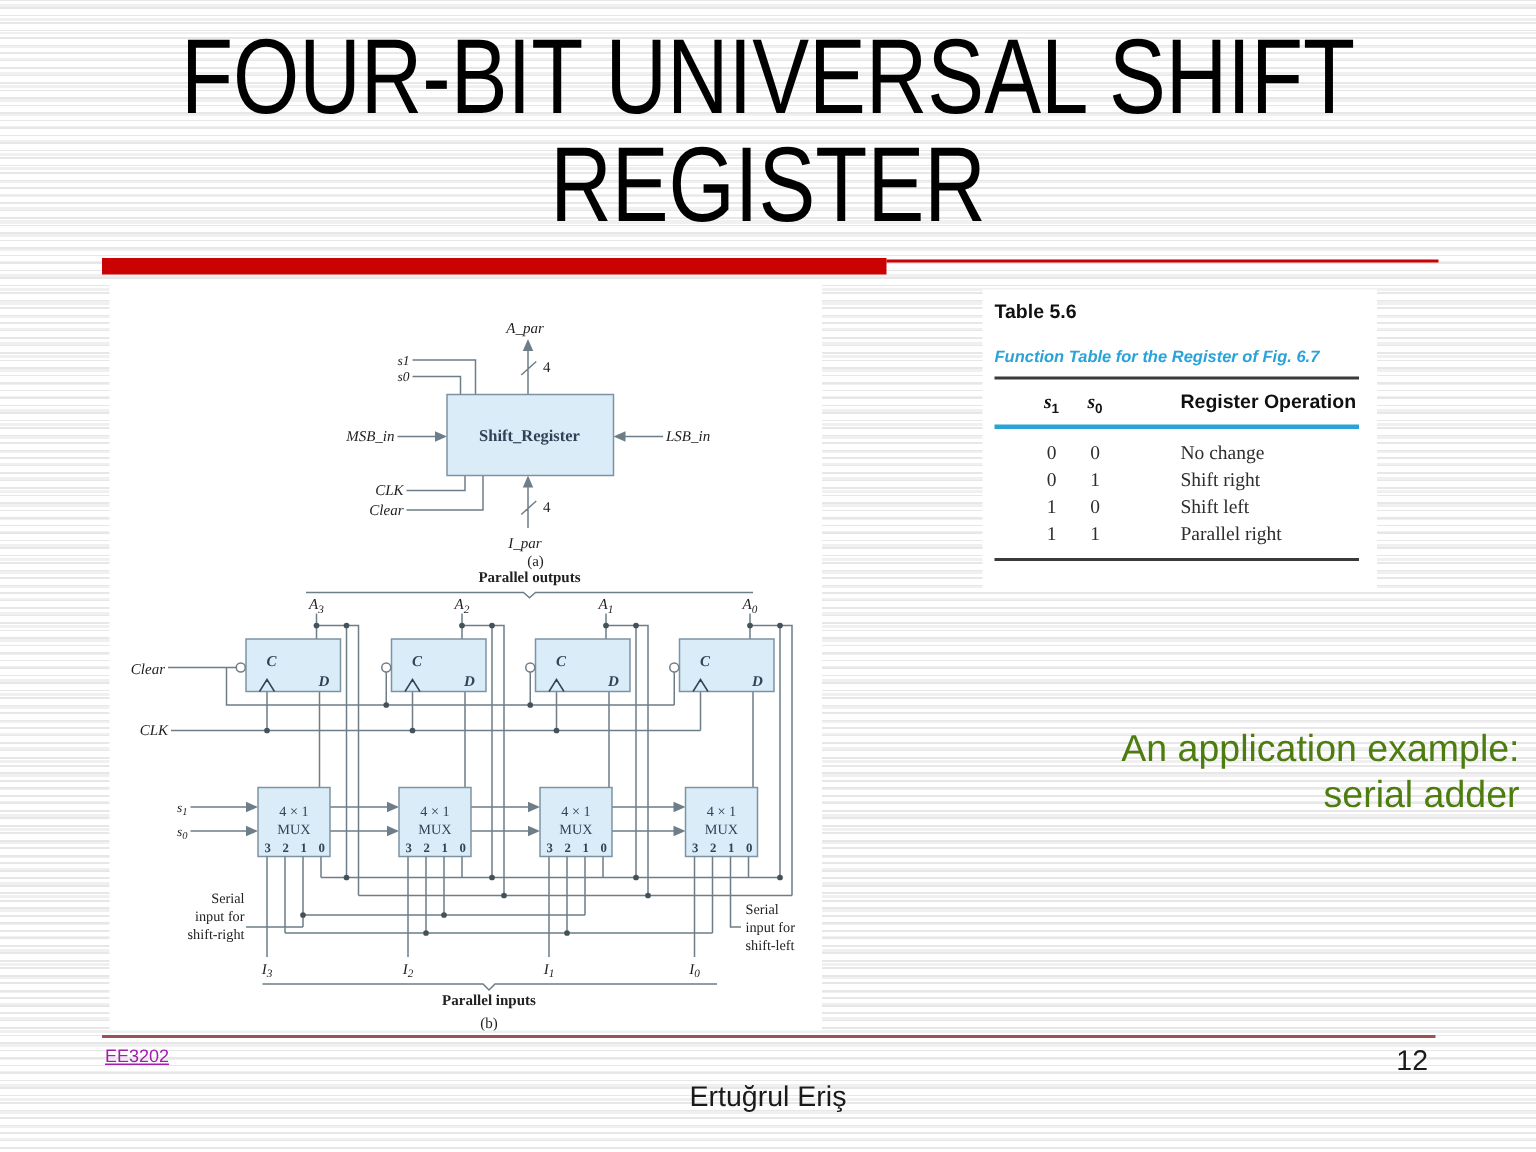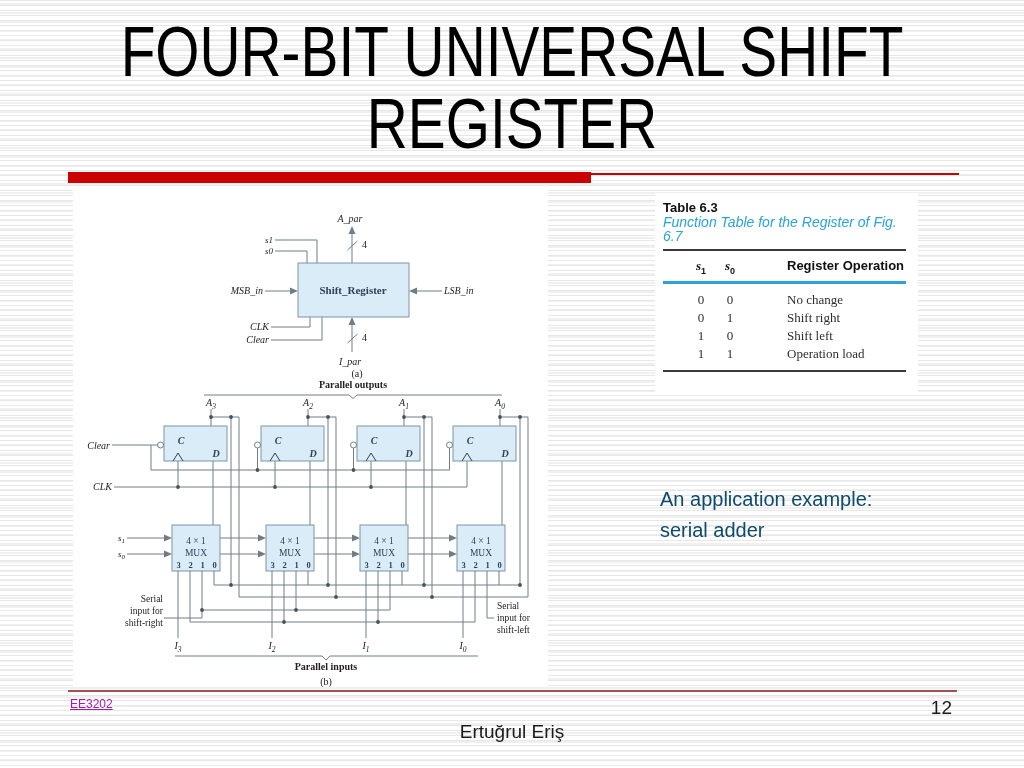--- a/index.html
+++ b/index.html
@@ -22,39 +22,39 @@
   .redbar{position:absolute;top:172px;left:68px;width:523px;height:11px;background:var(--accent-red);}
   .redline{position:absolute;top:173px;left:591px;width:368px;height:2px;background:var(--accent-red);}
 
   .figure-panel{position:absolute;left:73px;top:190px;width:475px;height:497px;background:#fff;}
 
   .table-panel{
     position:absolute;left:655px;top:193px;width:263px;height:199px;background:#fff;
     box-sizing:border-box;padding:7px 12px 0 8px;
   }
   .t-title{font-size:13px;font-weight:bold;color:#101010;line-height:15px;}
-  .t-sub{font-size:14px;font-weight:normal;font-style:italic;color:var(--table-cyan);line-height:14px;margin-top:0;}
+  .t-sub{font-size:11px;font-weight:bold;font-style:italic;color:var(--table-cyan);line-height:14px;margin-top:16px;}
   .t-rule{height:2px;background:#3a3a3a;margin-top:6px;}
   .t-mode{display:inline-block;margin:9px 0 0 6px;font-size:13px;font-weight:bold;color:#101010;
     border-bottom:1.5px solid #555;padding:0 12px 5px 0;}
   .t-row{display:flex;align-items:baseline;}
   .t-c1{width:28px;margin-left:24px;text-align:center;}
   .t-c2{width:30px;text-align:center;}
   .t-c3{padding-left:42px;text-align:right;}
   .t-head{margin-top:7px;font-size:13px;font-weight:bold;color:#101010;}
   .t-cyan{height:3px;background:var(--table-cyan);margin-top:5px;}
   .t-body{margin-top:7px;font-family:"Liberation Serif",serif;font-size:13px;color:#2e2e2e;}
   .t-body .t-row{line-height:18px;}
   .t-rule2{height:2px;background:#3a3a3a;margin-top:7px;}
   .sv{font-family:"Liberation Serif",serif;font-style:italic;font-weight:bold;}
   sub{font-size:9px;}
 
   .note{
-    position:absolute;left:660px;top:484px;width:353px;text-align:left;
-    font-size:20px;line-height:31px;color:#0c4a6e;
+    position:absolute;left:660px;top:484px;width:353px;text-align:right;
+    font-size:25px;line-height:31px;color:#4d7c0f;
   }
   .footer-line{position:absolute;left:68px;top:690px;width:889px;height:2px;background:#9e5252;}
   .footer-left{position:absolute;left:70px;top:697px;font-size:12px;color:#a21caf;text-decoration:underline;}
   .footer-center{position:absolute;left:0;top:697px;width:1024px;text-align:center;font-size:19px;color:#1a1a1a;margin-top:24px;}
   .footer-right{position:absolute;right:72px;top:697px;font-size:19px;color:#1a1a1a;margin-left:24px;}
 
   
   .wire{stroke:var(--wire);stroke-width:1;fill:none;}
   .ah{fill:var(--wire);stroke:none;}
   .box{fill:var(--box-fill);stroke:#7e93a2;stroke-width:1;}
@@ -245,21 +245,21 @@
     <text class="sig" x="390" y="459" text-anchor="middle"><tspan>I</tspan><tspan dy="2.5" font-size="7.5">0</tspan></text>
 
     <path class="wire" d="M102,466 H249 l4,4 4,-4 H405"></path>
     <text class="capb" x="253" y="480" text-anchor="middle">Parallel inputs</text>
     <text class="cap" x="253" y="495" text-anchor="middle">(b)</text>
   </g>
 </svg>
 </div>
 
 <div class="table-panel">
-  <div class="t-title">Table 6.3</div>
+  <div class="t-title">Table 5.6</div>
   <div class="t-sub">Function Table for the Register of Fig. 6.7</div>
   <div class="t-rule"></div>
   <div class="t-row t-head">
     <span class="t-c1"><span class="sv">s</span><sub>1</sub></span>
     <span class="t-c2"><span class="sv">s</span><sub>0</sub></span>
     <span class="t-c3">Register Operation</span>
   </div>
   <div class="t-cyan"></div>
   <div class="t-body">
     <div class="t-row">
@@ -273,21 +273,21 @@
       <span class="t-c3">Shift right</span>
     </div>
     <div class="t-row">
       <span class="t-c1">1</span>
       <span class="t-c2">0</span>
       <span class="t-c3">Shift left</span>
     </div>
     <div class="t-row">
       <span class="t-c1">1</span>
       <span class="t-c2">1</span>
-      <span class="t-c3">Operation load</span>
+      <span class="t-c3">Parallel right</span>
     </div>
   </div>
   <div class="t-rule2"></div>
 </div>
 
 <div class="note">
   <div>An application example:</div>
   <div>serial adder</div>
 </div>
 

